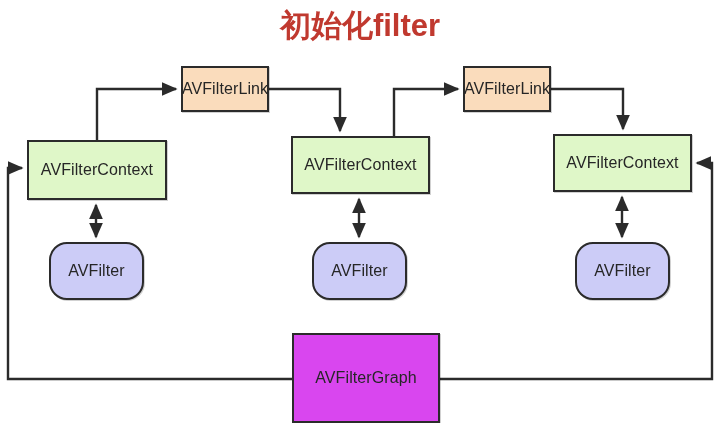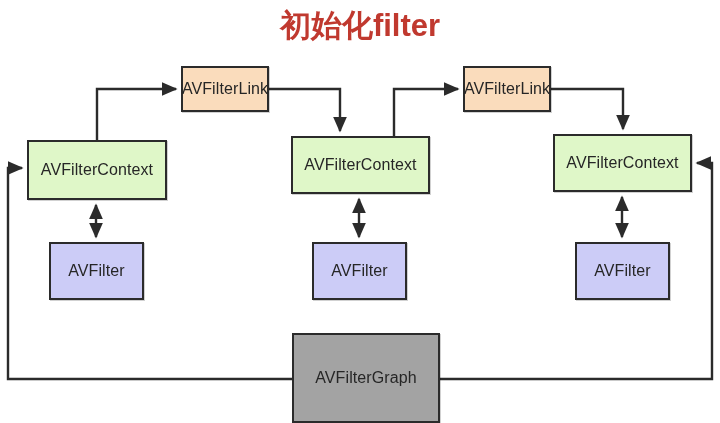--- a/index.html
+++ b/index.html
@@ -45,22 +45,22 @@
     justify-content: center;
     font-family: "Liberation Sans", sans-serif;
     font-size: 16px;
     color: #262626;
     letter-spacing: 0.1px;
     box-shadow: 1px 1px 0px rgba(0,0,0,0.18);
     user-select: none;
   }
   .node-ctx   { background: #dff7c8; }
   .node-link  { background: #fadcbc; }
-  .node-filter{ background: #ccccf7; }
-  .node-graph { background: #a3a3a3; }
+  .node-filter{ background: #ccccf7; border-radius: 18px; }
+  .node-graph { background: #d946ef; }
 </style>
 </head>
 <body>
 
 <div id="canvas">
 
   <div class="title">初始化filter</div>
 
   <svg id="diagram-svg" viewBox="0 0 720 423" xmlns="http://www.w3.org/2000/svg">
     <defs>

